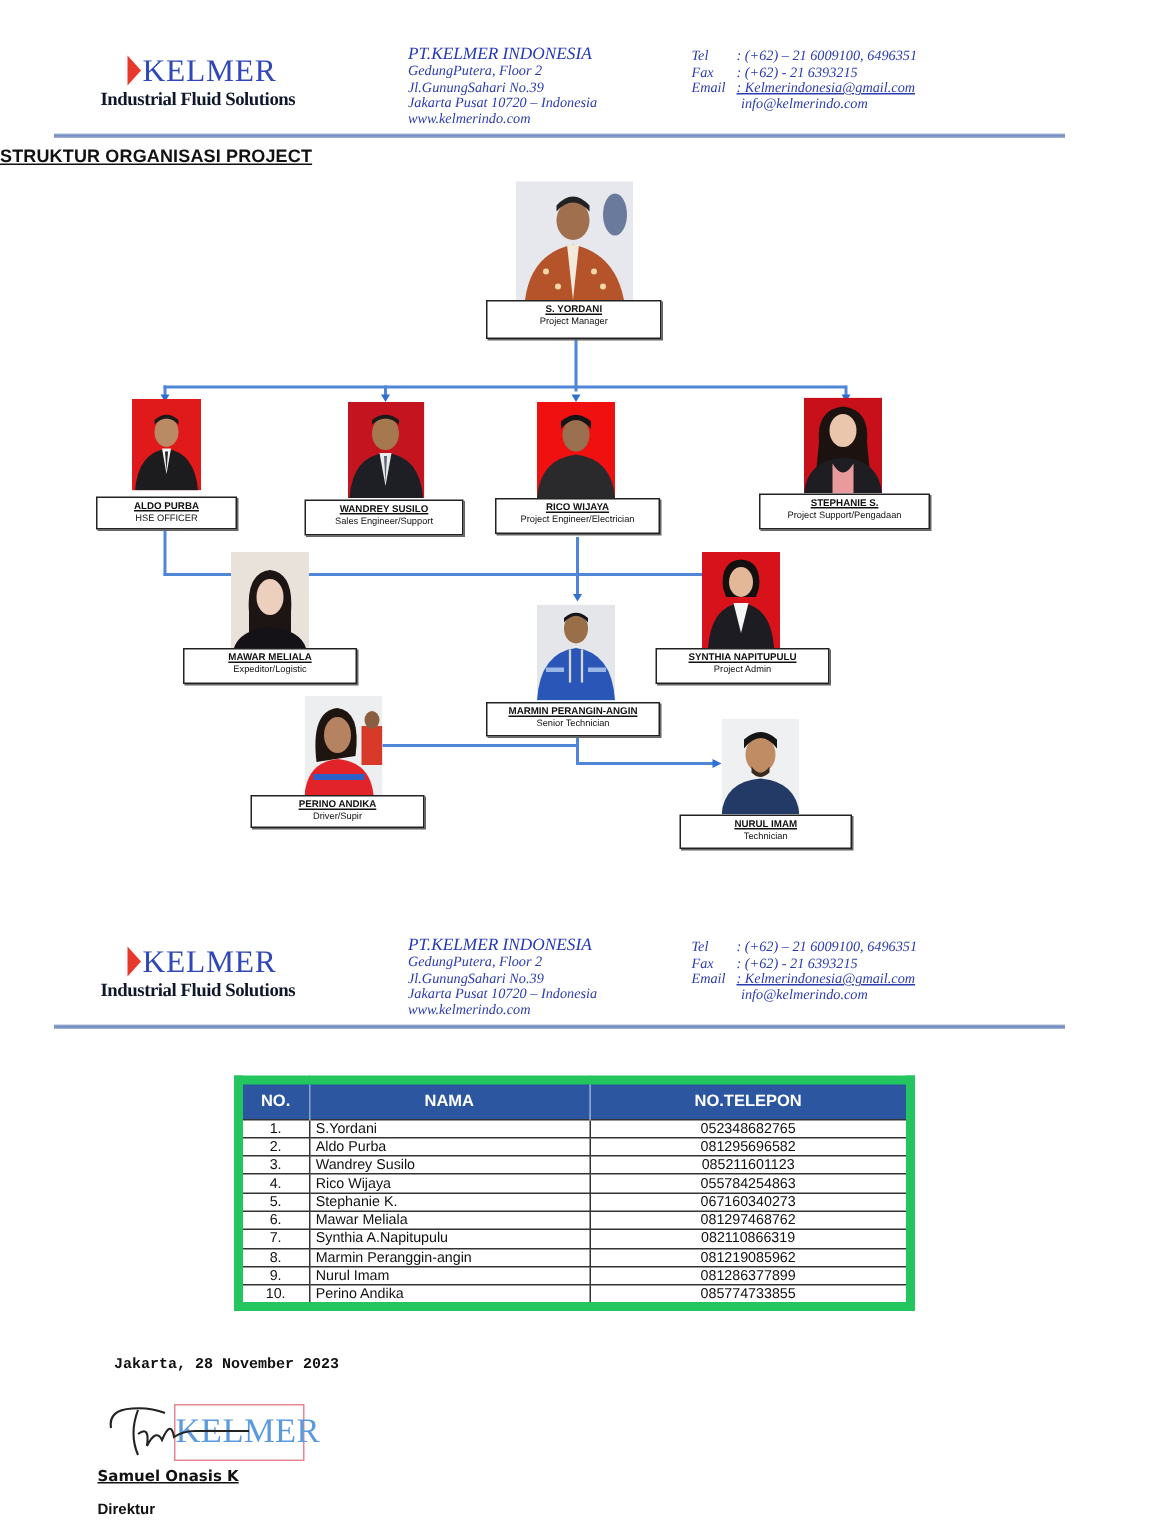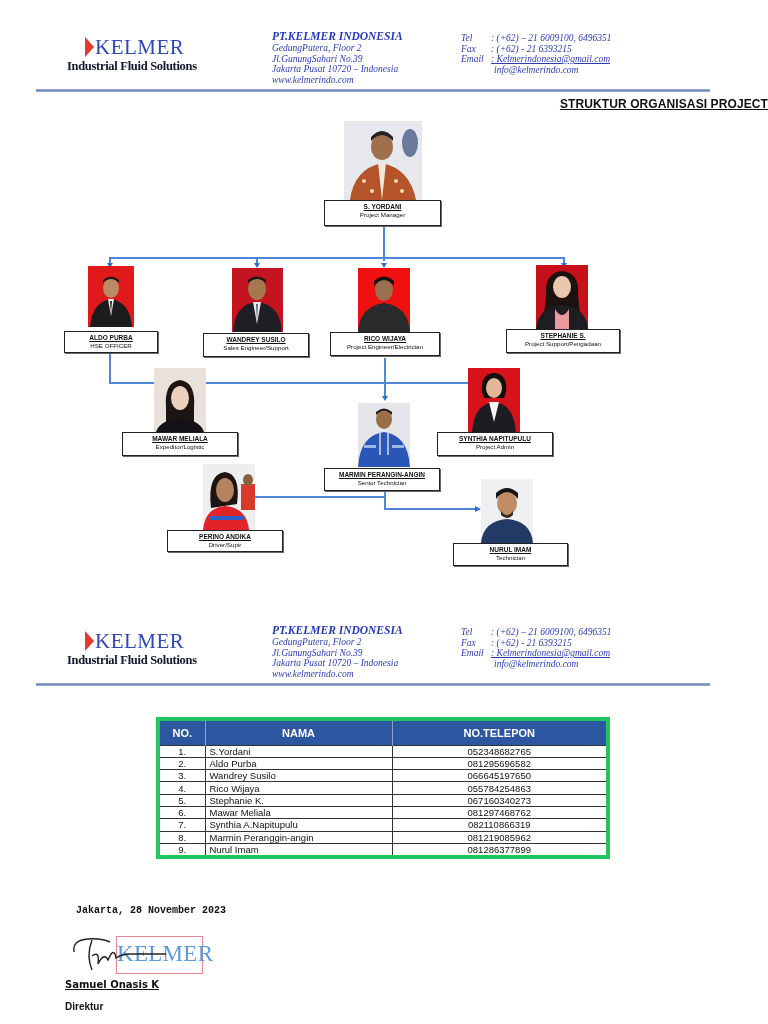--- a/index.html
+++ b/index.html
@@ -8,54 +8,54 @@
 
   
   .letterhead { position: absolute; left: 0; width: 768px; height: 70px; }
   .logo { position: absolute; left: 67px; top: 8px; width: 130px; }
   .logo-top { display: flex; align-items: center; height: 22px; }
   .logo-arrow { width: 0; height: 0; border-top: 10px solid transparent; border-bottom: 10px solid transparent; border-left: 9px solid #e8382b; margin-left: 18px; margin-right: 1px; }
   .logo-word { font-family: "Liberation Serif", serif; font-size: 21px; color: #2f47b8; letter-spacing: 0.5px; line-height: 22px; }
   .logo-sub { font-family: "Liberation Serif", serif; font-weight: bold; font-size: 12.5px; color: #0f172a; letter-spacing: -0.3px; margin-top: 1px; white-space: nowrap; }
 
   .company { position: absolute; left: 272px; top: 2px; font-family: "Liberation Serif", serif; font-style: italic; color: #2b3bb0; line-height: 10.5px; font-size: 9.5px; }
-  .company .name { font-weight: bold; font-size: 11.5px; line-height: 13px; color: #2438b8; }
+  .company .name { font-weight: normal; font-size: 11.5px; line-height: 13px; color: #2438b8; }
 
   .contact { position: absolute; left: 461px; top: 5px; font-family: "Liberation Serif", serif; font-style: italic; color: #2b3bb0; font-size: 9.5px; line-height: 10.5px; }
   .contact-row { display: flex; }
   .contact-row .k { width: 30px; }
   .contact-row .v { white-space: nowrap; }
   .contact-row .v.u { text-decoration: underline; }
   .contact-row.indent .v { padding-left: 33px; }
 
   .rule { position: absolute; left: 36px; width: 674px; height: 3px; background: linear-gradient(#a9b9d6, #6f89c0 50%, #a9b9d6); }
 
   
-  .chart-title { position: absolute; left: 0; width: 768px; top: 97px; text-align: right; font-weight: bold; font-size: 12px; text-decoration: underline; letter-spacing: 0.1px; }
+  .chart-title { position: absolute; left: 0; width: 768px; top: 97px; text-align: left; font-weight: bold; font-size: 12px; text-decoration: underline; letter-spacing: 0.1px; }
 
   .photo { position: absolute; overflow: hidden; }
   .photo svg { width: 100%; height: 100%; display: block; }
 
   .card { position: absolute; border: 1px solid #222; background: #fff; text-align: center; box-shadow: 1px 1px 0 #666; padding-top: 2px; }
   .card .nm { font-weight: bold; font-size: 6.5px; text-decoration: underline; line-height: 8px; }
   .card .rl { font-size: 6.2px; line-height: 8px; }
 
   .ln { position: absolute; background: #4f86d8; }
   .arr { position: absolute; width: 0; height: 0; border-left: 3px solid transparent; border-right: 3px solid transparent; border-top: 5px solid #2f6fd0; }
   .arr-r { position: absolute; width: 0; height: 0; border-top: 3px solid transparent; border-bottom: 3px solid transparent; border-left: 6px solid #2f6fd0; }
 
   
   .contact-table { position: absolute; left: 156px; top: 717px; width: 454px; border-collapse: collapse; font-size: 9.5px; }
   .contact-table th { background: #2c56a0; color: #fff; font-weight: bold; font-size: 11px; height: 26px; border-right: 1px solid #8aa2cc; }
   .contact-table th:last-child { border-right: none; }
   .contact-table td { border: 1px solid #333; height: 12.3px; line-height: 11px; padding: 0 4px; }
   .contact-table td.c { text-align: center; }
   .contact-table col.c1 { width: 47px; }
   .contact-table col.c2 { width: 187px; }
-  .contact-table { border: 4px solid #22c55e; }
+  .contact-table { border: 6px solid #22c55e; }
 
   
   .sig-date { position: absolute; left: 76px; top: 905px; font-weight: bold; font-size: 10px; font-family: Liberation Mono, monospace; }
   .stamp { position: absolute; left: 70px; top: 930px; width: 140px; height: 48px; }
   .stamp-box { position: absolute; left: 46px; top: 6px; width: 87px; height: 38px; border: 1px solid #e5878f; }
   .stamp-text { position: absolute; left: 47px; top: 11px; font-family: "Liberation Serif", serif; font-size: 23px; color: #5c9ae0; letter-spacing: 0.3px; }
   .sig-name { position: absolute; left: 65px; top: 979px; font-weight: bold; font-size: 10px; text-decoration: underline; font-family: "DejaVu Sans", sans-serif; }
   .sig-title { position: absolute; left: 65px; top: 1001px; font-weight: bold; font-size: 10px; font-family: Liberation Sans, sans-serif; }
 </style>
 </head>
@@ -324,21 +324,21 @@
         <td class="c">052348682765</td>
       </tr>
     <tr>
         <td class="c">2.</td>
         <td>Aldo Purba</td>
         <td class="c">081295696582</td>
       </tr>
     <tr>
         <td class="c">3.</td>
         <td>Wandrey Susilo</td>
-        <td class="c">066645197650</td>
+        <td class="c">085211601123</td>
       </tr>
     <tr>
         <td class="c">4.</td>
         <td>Rico Wijaya</td>
         <td class="c">055784254863</td>
       </tr>
     <tr>
         <td class="c">5.</td>
         <td>Stephanie K.</td>
         <td class="c">067160340273</td>
@@ -355,20 +355,25 @@
       </tr>
     <tr>
         <td class="c">8.</td>
         <td>Marmin Peranggin-angin</td>
         <td class="c">081219085962</td>
       </tr>
     <tr>
         <td class="c">9.</td>
         <td>Nurul Imam</td>
         <td class="c">081286377899</td>
+      </tr>
+    <tr>
+        <td class="c">10.</td>
+        <td>Perino Andika</td>
+        <td class="c">085774733855</td>
       </tr>
   </tbody>
 </table>
 
 <div class="sig-date">Jakarta, 28 November 2023</div>
 <div class="stamp">
   <div class="stamp-box"></div>
   <div class="stamp-text">KELMER</div>
   <svg style="position:absolute;left:0;top:0;width:140px;height:48px;" viewBox="0 0 140 48">
     <path d="M4 22 Q2 10 18 9 Q30 8 40 12 M22 10 Q16 26 22 40 M22 26 Q30 20 28 34 Q34 22 38 30 Q44 16 46 28 Q52 24 60 24 L96 24" fill="none" stroke="#222" stroke-width="1.4"></path>

